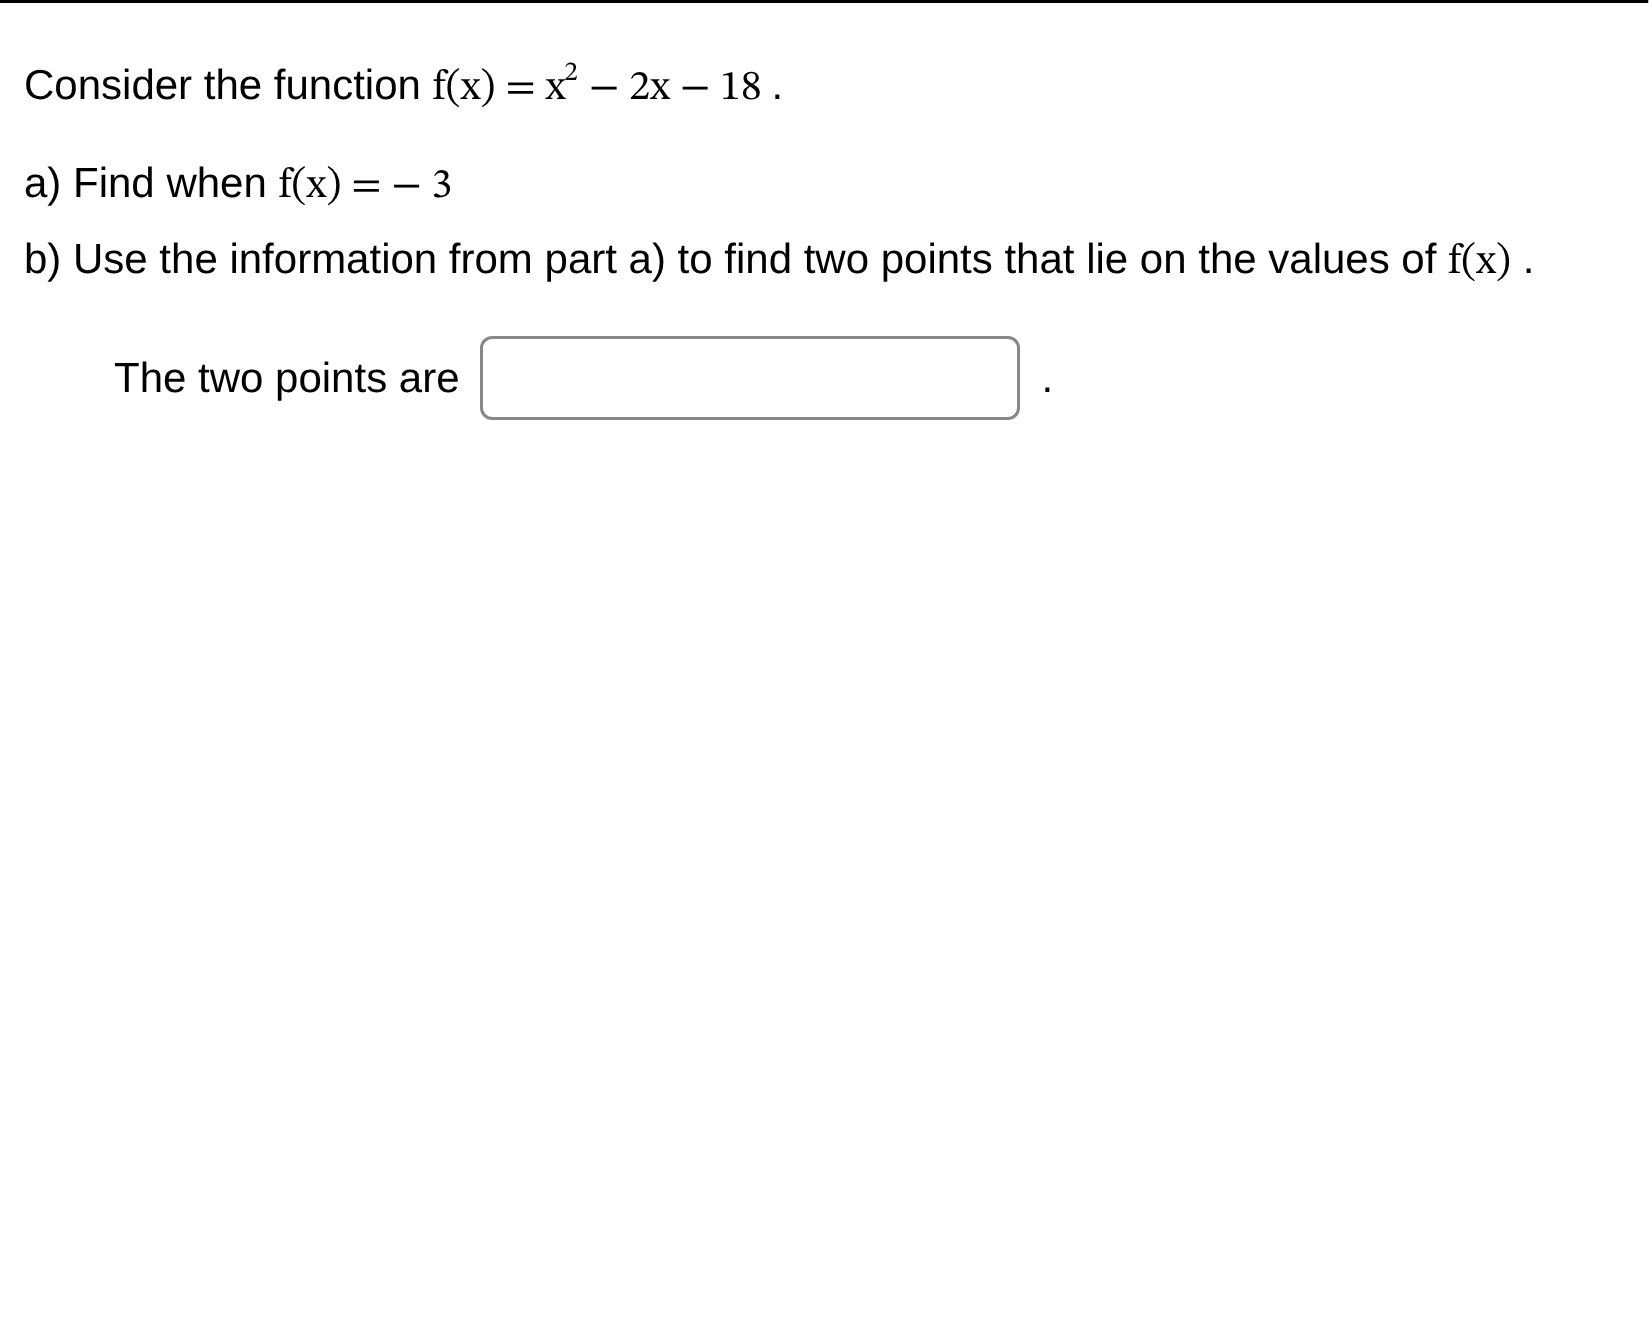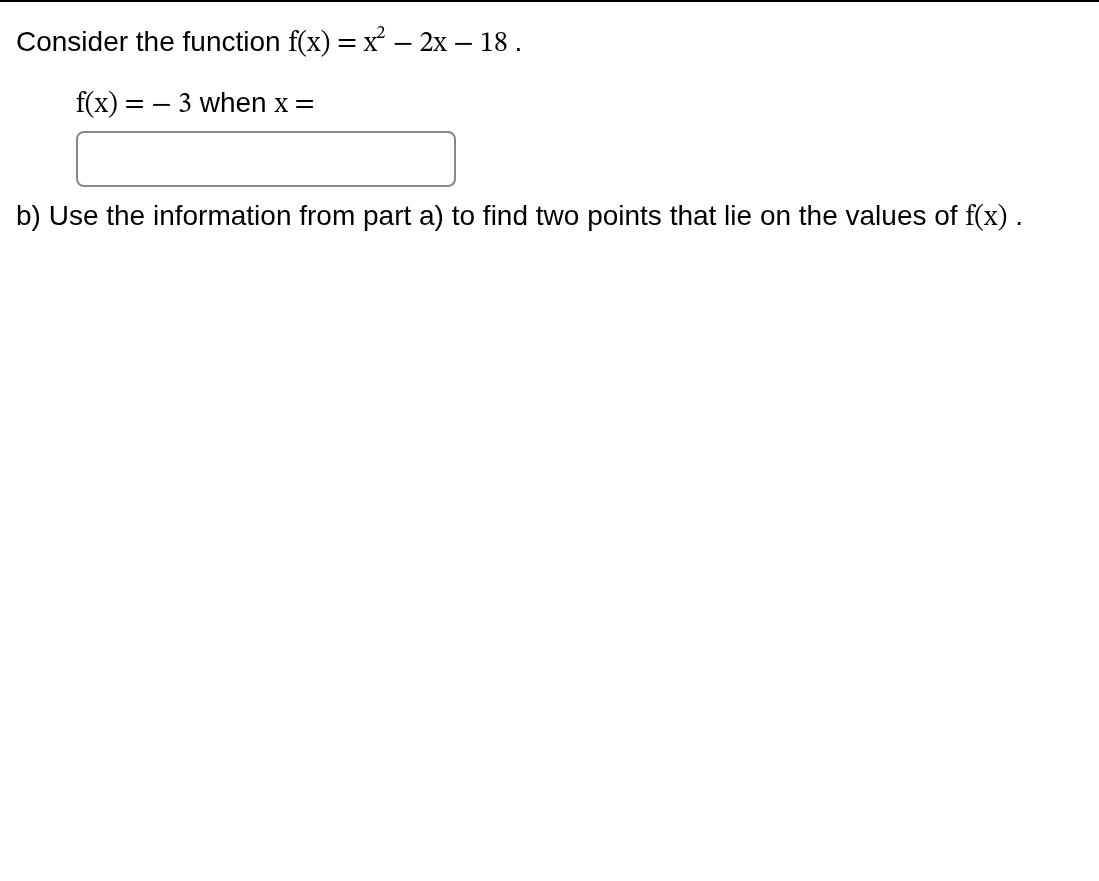--- a/index.html
+++ b/index.html
@@ -14,21 +14,21 @@
   }
   .container {
     padding: 20px 16px 40px 16px;
     border-top: 2px solid #000;
   }
   .math {
     font-family: "Cambria Math", "STIX Two Math", "Latin Modern Math", Georgia, serif;
     white-space: nowrap;
   }
   .row {
-    margin-top: 1px;
+    margin-top: 16px;
     margin-bottom: 10px;
   }
   .indent {
     padding-left: 60px;
   }
   sup.exp {
     font-size: 0.65em;
     vertical-align: super;
     position: relative;
     top: -0.15em;
@@ -75,27 +75,32 @@
 
 <div class="container">
 
   <div class="row">
     <span>Consider the function </span>
     <span class="math">
       <span>f(x) = </span><span>x</span><sup class="exp">2</sup><span> − 2x − 18</span>
     </span><span> .</span>
   </div>
 
+  <div class="row" style="margin-top:24px;">
+    <span>a)  Find when </span>
+    <span class="math">
+      <span>f(x) = </span><span> − 3</span>
+    </span>
+  </div>
 
-  <div class="row indent" style="margin-top:20px;">
-    <div>
-      <span class="math">f(x) = </span><span class="math"> − 3</span><span> when </span><span class="math">x = </span>
-    </div>
-    <input type="text" class="answer-input input-a" value="" style="">
-  </div>
 
 
   <div class="row part-b-prompt">
     <span>b)  Use the information from part a) to find two points that lie on the values of </span><span class="math">f(x)</span><span> .</span>
   </div>
 
+  <div class="row indent b-answer-row">
+    <span>The two points are</span>
+    <input type="text" class="answer-input input-b" value="" style="">
+    <span>.</span>
+  </div>
 
 </div>
 
 </body></html>

